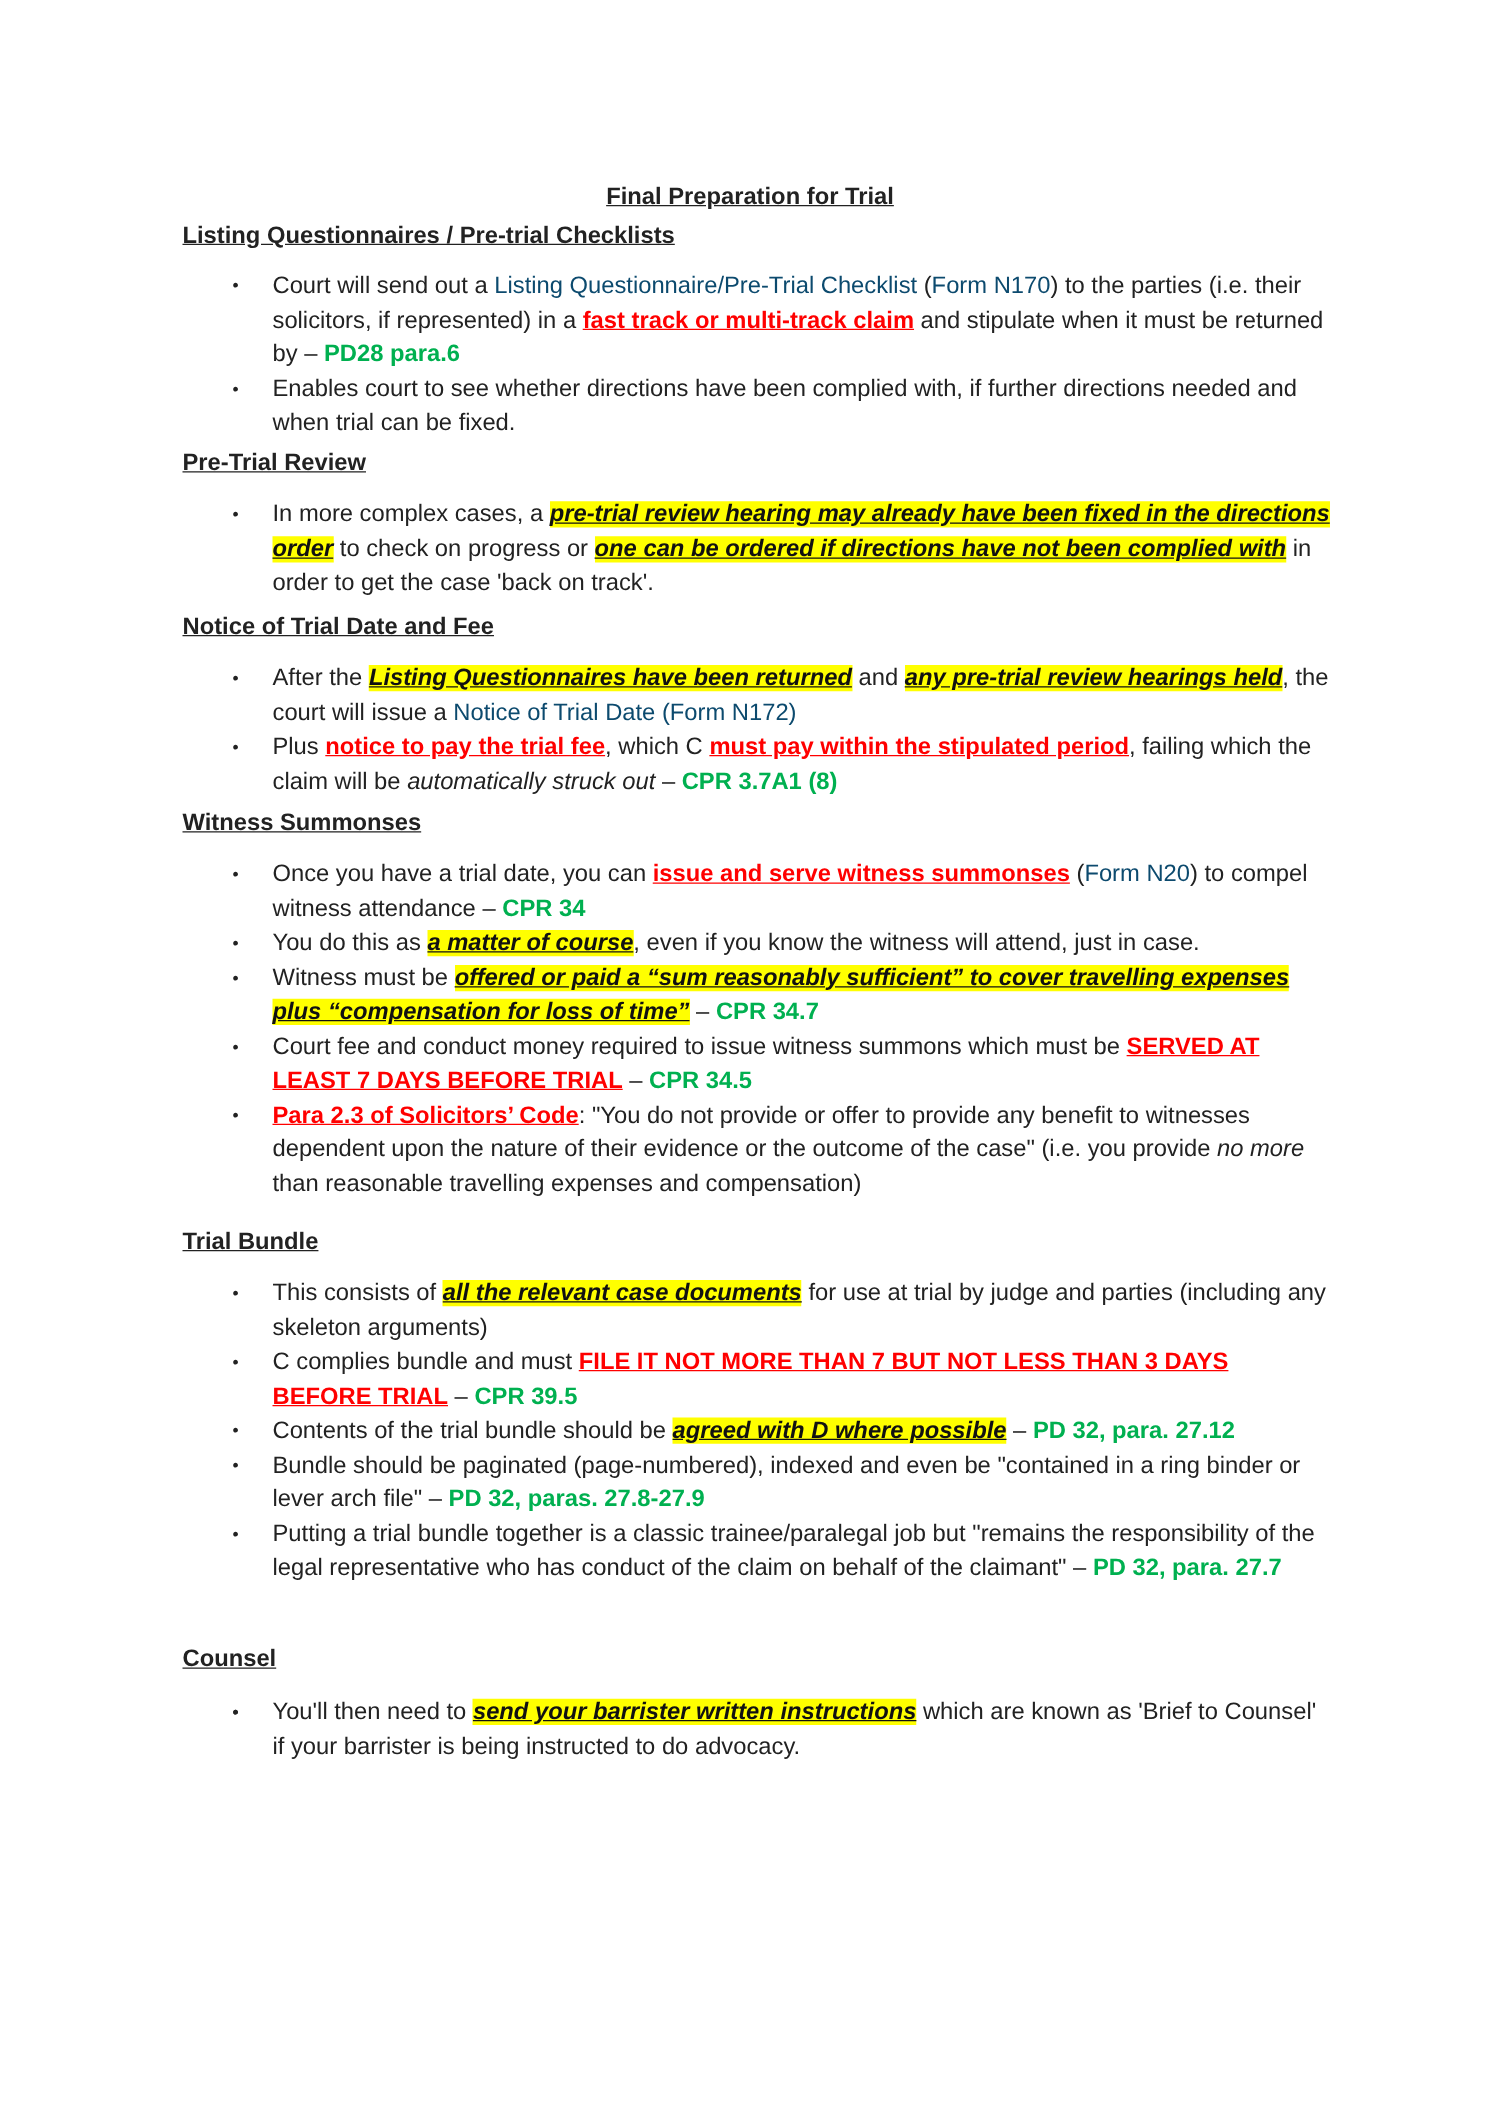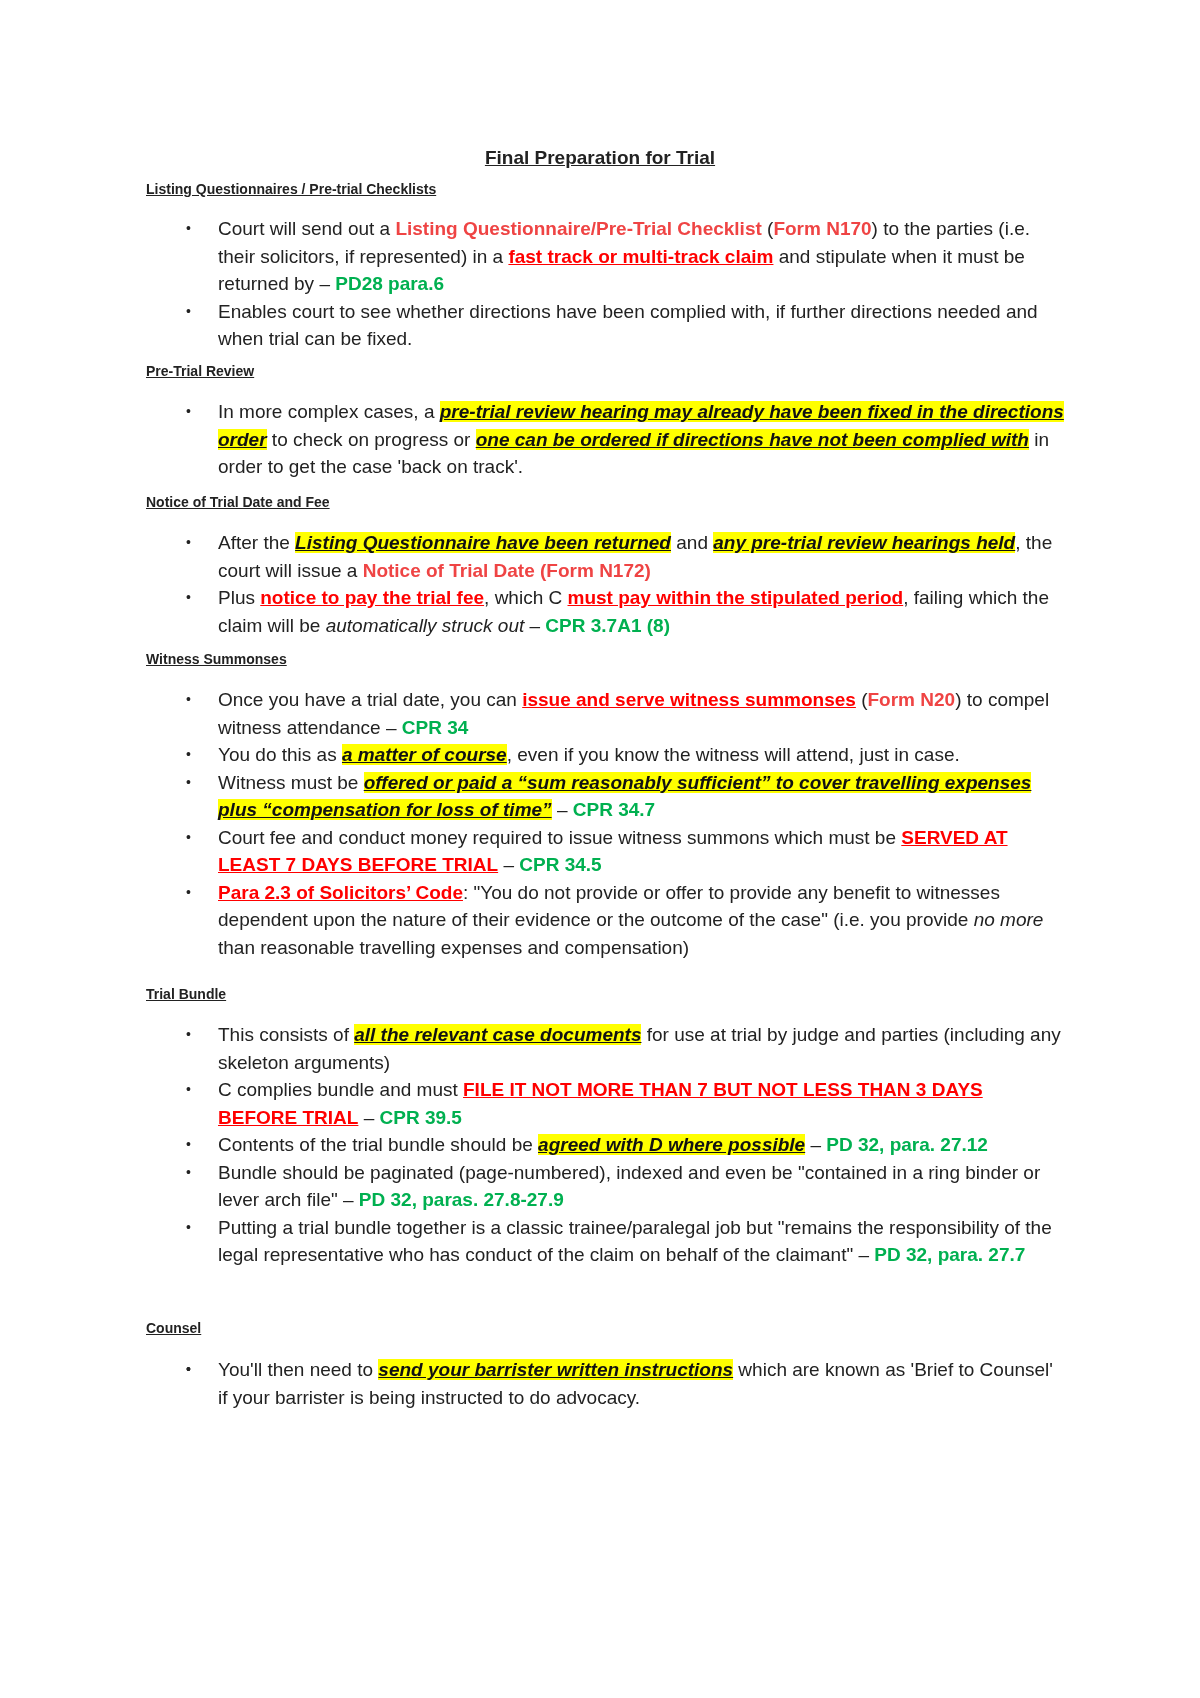--- a/index.html
+++ b/index.html
@@ -2,27 +2,27 @@
 <html><head>
   <meta charset="utf-8">
   <style>
     html, body { margin: 0; padding: 0; background: #ffffff; }
     body { width: 1200px; height: 1698px; position: relative; overflow: hidden;
            font-family: "Liberation Sans", sans-serif; color: #222; }
     .page { position: absolute; left: 0; top: 0; width: 1200px; height: 1698px; border-radius: 31px; }
     .title { position: absolute; top: 146px; left: 0; width: 1200px; text-align: center;
              font-size: 19px; font-weight: bold; text-decoration: underline; line-height: 24px; }
     .section { position: absolute; left: 146px; width: 920px; }
-    .heading { font-size: 14px; font-weight: bold; text-decoration: underline; line-height: 24px; margin: 0; }
+    .heading { font-size: 19px; font-weight: bold; text-decoration: underline; line-height: 24px; margin: 0; }
     ul { list-style: none; margin: 0; padding: 0; }
     li { position: relative; padding-left: 72px; font-size: 19px; line-height: 27.5px; }
     li .bullet { position: absolute; left: 40px; top: 0; font-size: 14px; }
     .hl { background: #ffff00; font-weight: bold; font-style: italic; text-decoration: underline; color: #111; }
     .red { color: #ff0000; font-weight: bold; text-decoration: underline; }
-    .orange { color: #ef4444; font-weight: bold; }
+    .orange { color: #0c4a6e; font-weight: normal; }
     .green { color: #00b050; font-weight: bold; }
     .it { font-style: italic; margin-top: 30px; }
     .plain { }
   </style>
 </head>
 <body>
 
 <div class="page">
   <div class="title">Final Preparation for Trial</div>
   <div id="sections">
@@ -41,21 +41,21 @@
       <div class="section" style="top: 398px;">
         <ul>
           <li><span class="bullet">•</span><span class="plain">In more complex cases, a </span><span class="hl">pre-trial review hearing may already have been fixed in the directions order</span><span class="plain"> to check on progress or </span><span class="hl">one can be ordered if directions have not been complied with</span><span class="plain"> in order to get the case 'back on track'.</span></li>
         </ul>
       </div>
       <div class="section" style="top: 490px;">
         <p class="heading">Notice of Trial Date and Fee</p>
       </div>
       <div class="section" style="top: 529px;">
         <ul>
-          <li><span class="bullet">•</span><span class="plain">After the </span><span class="hl">Listing Questionnaire have been returned</span><span class="plain"> and </span><span class="hl">any pre-trial review hearings held</span><span class="plain">, the court will issue a </span><span class="orange">Notice of Trial Date (Form N172)</span></li>
+          <li><span class="bullet">•</span><span class="plain">After the </span><span class="hl">Listing Questionnaires have been returned</span><span class="plain"> and </span><span class="hl">any pre-trial review hearings held</span><span class="plain">, the court will issue a </span><span class="orange">Notice of Trial Date (Form N172)</span></li>
           <li><span class="bullet">•</span><span class="plain">Plus </span><span class="red">notice to pay the trial fee</span><span class="plain">, which C </span><span class="red">must pay within the stipulated period</span><span class="plain">, failing which the claim will be </span><span class="it">automatically struck out</span><span class="plain"> – </span><span class="green">CPR 3.7A1 (8)</span></li>
         </ul>
       </div>
       <div class="section" style="top: 647px;">
         <p class="heading">Witness Summonses</p>
       </div>
       <div class="section" style="top: 686px;">
         <ul>
           <li><span class="bullet">•</span><span class="plain">Once you have a trial date, you can </span><span class="red">issue and serve witness summonses</span><span class="plain"> (</span><span class="orange">Form N20</span><span class="plain">) to compel witness attendance – </span><span class="green">CPR 34</span></li>
           <li><span class="bullet">•</span><span class="plain">You do this as </span><span class="hl">a matter of course</span><span class="plain">, even if you know the witness will attend, just in case.</span></li>

